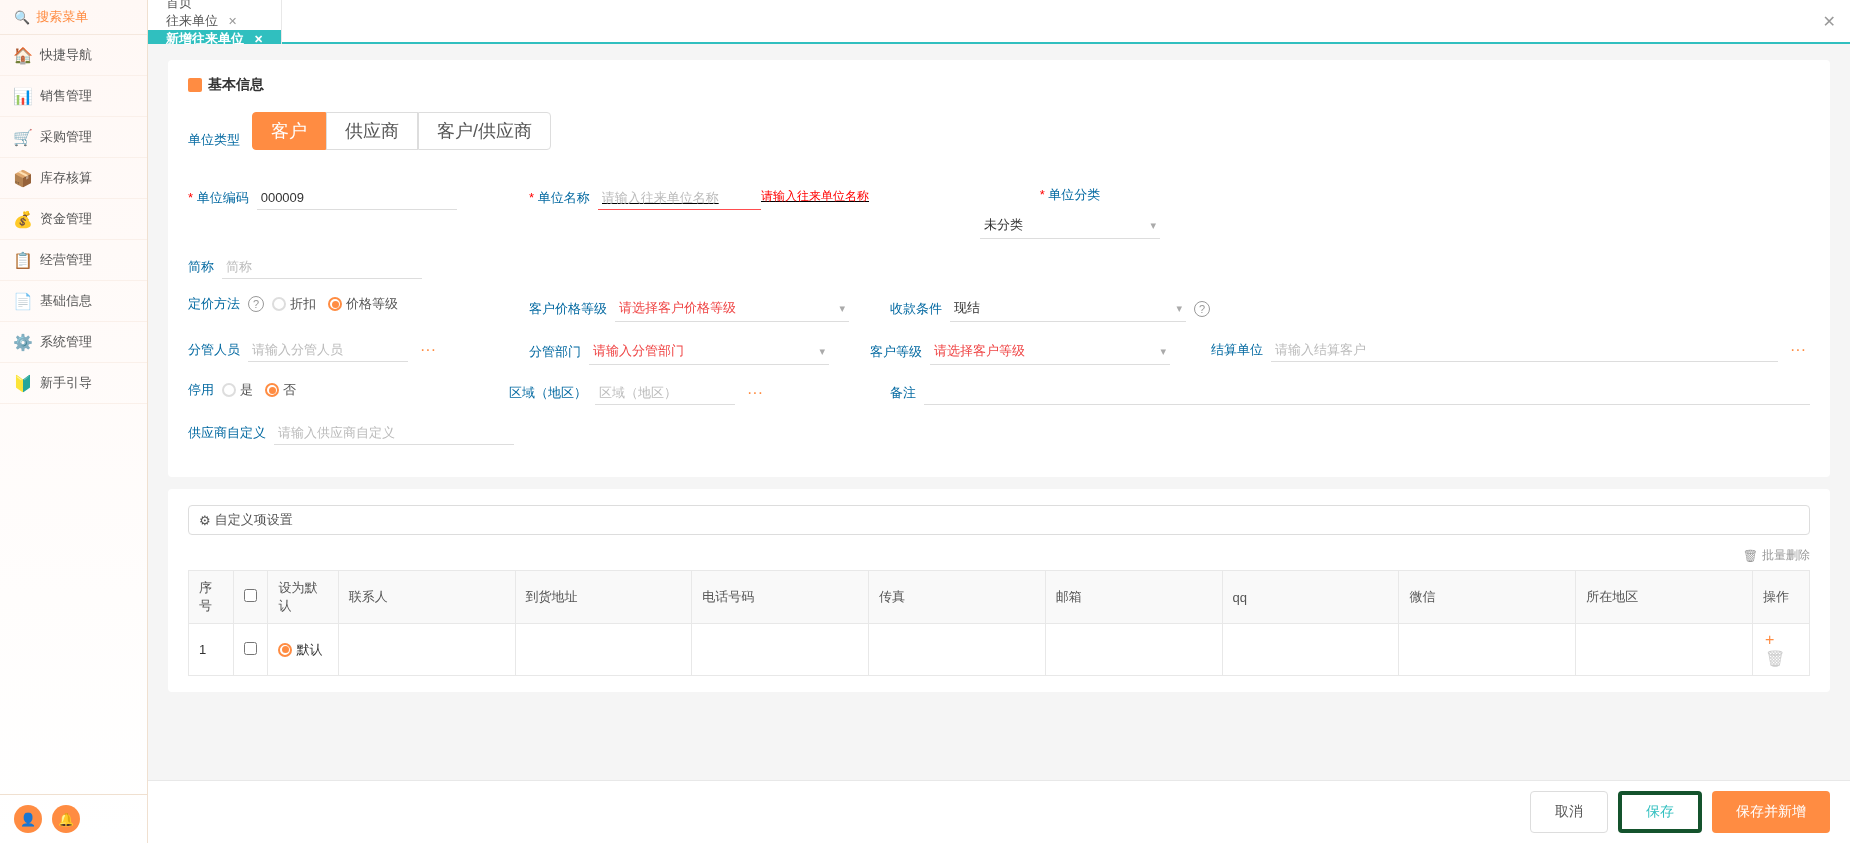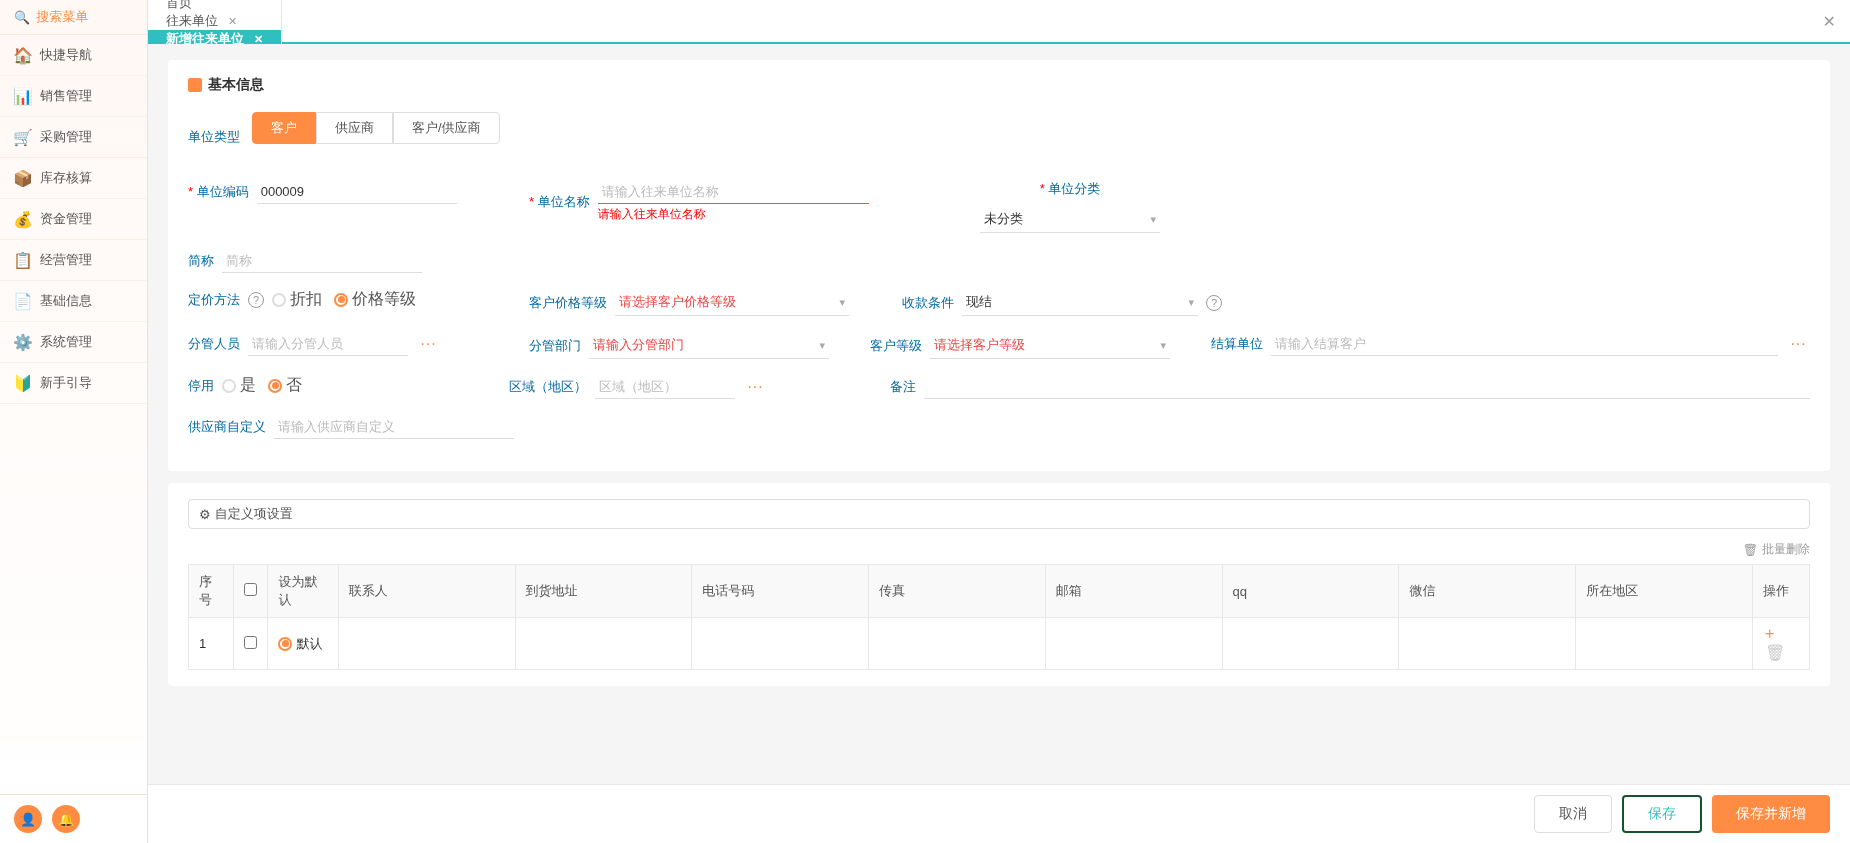--- a/index.html
+++ b/index.html
@@ -132,21 +132,21 @@
 
     
     .type-buttons {
       display: flex; gap: 0;
       margin-bottom: 18px;
     }
     .type-btn {
       padding: 6px 18px;
       border: 1px solid #ddd;
       cursor: pointer;
-      font-size: 13px;
+      font-size: 18px;
       background: #fff;
       color: #555;
     }
     .type-btn.active {
       background: #ff8c42;
       color: white;
       border-color: #ff8c42;
     }
     .type-btn:first-child { border-radius: 4px 0 0 4px; }
     .type-btn:last-child { border-radius: 0 4px 4px 0; }
@@ -188,42 +188,43 @@
     }
     .form-input::placeholder { color: #bbb; }
     .form-input.error { border-bottom-color: red; }
     .error-msg {
       font-size: 12px;
       color: red;
       margin-top: 2px;
     }
     .form-input-group {
       display: flex;
-      flex-direction: column;
+      flex-direction: row;
       flex: 1;
+      text-decoration: underline;
     }
 
     
     .form-select {
       display: flex; align-items: center; gap: 4px;
       flex: 1;
       border-bottom: 1px solid #ddd;
       padding: 4px 4px;
       font-size: 13px;
       color: #333;
       cursor: pointer;
       background: transparent;
     }
     .form-select-placeholder { color: #ef4444; }
     .form-select-val { color: #333; }
     .chevron { color: #aaa; font-size: 11px; margin-left: auto; }
 
     
     .radio-group { display: flex; align-items: center; gap: 12px; }
-    .radio-item { display: flex; align-items: center; gap: 4px; cursor: pointer; font-size: 16px; color: #555; }
+    .radio-item { display: flex; align-items: center; gap: 4px; cursor: pointer; font-size: 13px; color: #555; }
     .radio-circle {
       width: 14px; height: 14px;
       border-radius: 50%;
       border: 2px solid #ddd;
       display: flex; align-items: center; justify-content: center;
     }
     .radio-circle.checked { border-color: #ff8c42; }
     .radio-dot {
       width: 7px; height: 7px;
       border-radius: 50%;
@@ -330,21 +331,21 @@
       cursor: pointer;
       border: none;
     }
     .btn-default {
       background: white;
       border: 1px solid #ddd;
       color: #555;
     }
     .btn-primary {
       background: white;
-      border: 2px solid #14532d;
+      border: 4px solid #14532d;
       color: #30bfbf;
     }
     .btn-orange {
       background: #ff8c42;
       color: white;
     }
   </style>
 </head>
 <body>
 
@@ -478,21 +479,21 @@
             </div>
           </div>
         </div>
         <div class="form-group" style="margin-left:40px; max-width:320px;">
           <span class="form-label">客户价格等级</span>
           <div class="form-select" style="min-width:200px;">
             <span class="form-select-placeholder">请选择客户价格等级</span>
             <span class="chevron">▾</span>
           </div>
         </div>
-        <div class="form-group" style="margin-left:52px; max-width:320px;">
+        <div class="form-group" style="margin-left:40px; max-width:320px;">
           <span class="form-label">收款条件</span>
           <div class="form-select" style="min-width:150px;">
             <span class="form-select-val">现结</span>
             <span class="chevron">▾</span>
           </div>
           <span class="help-icon">?</span>
         </div>
       </div>
 
       <div class="form-row">

